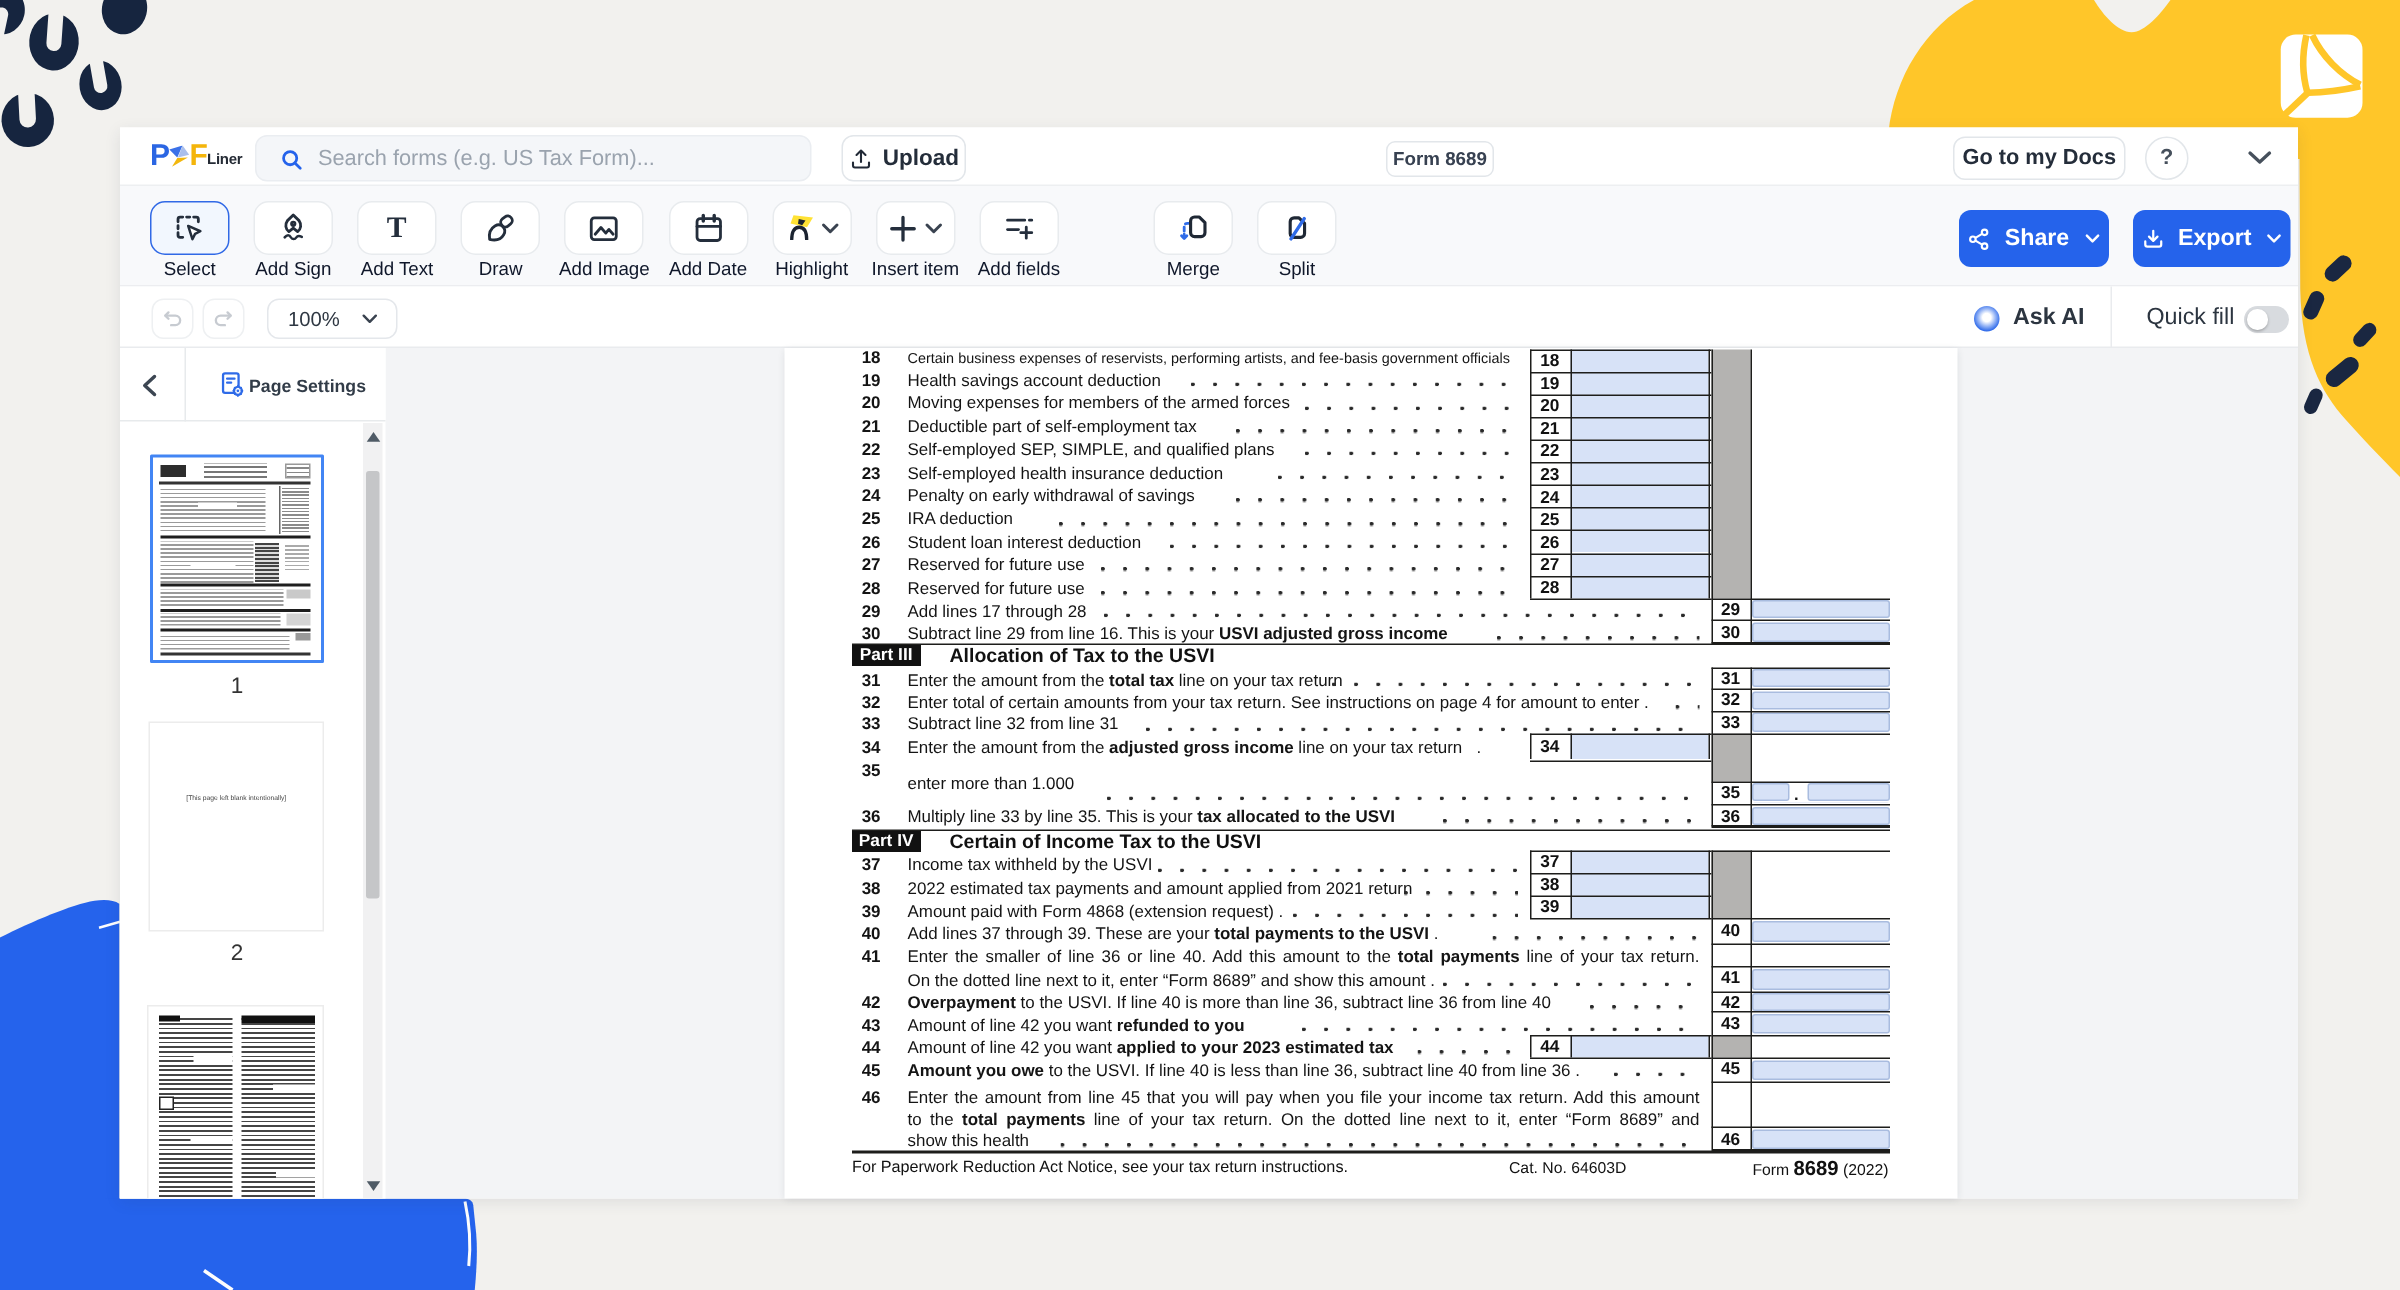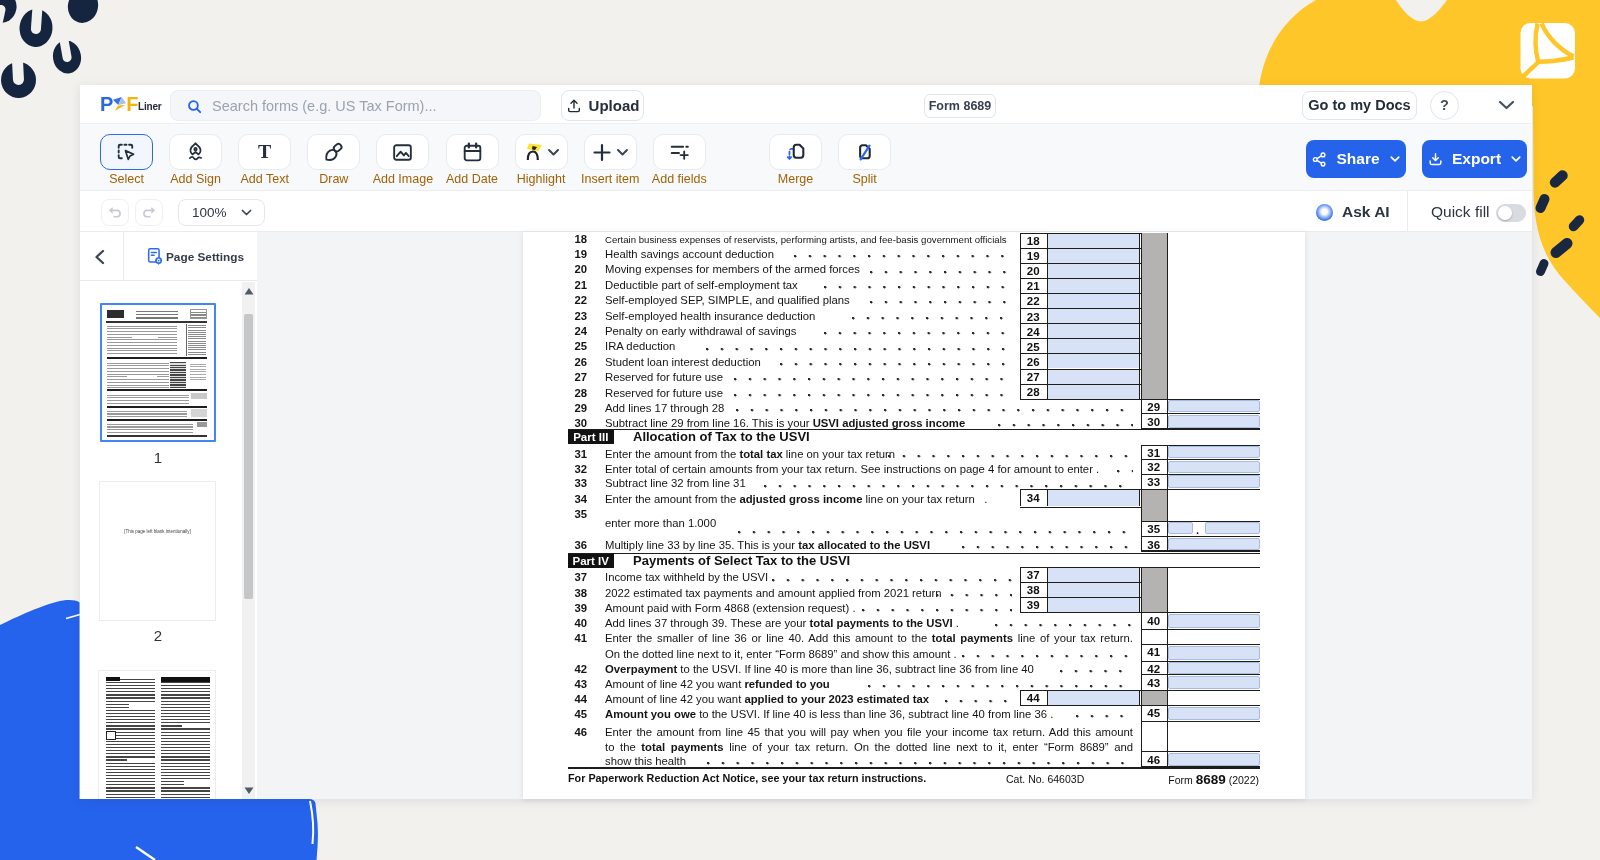--- a/index.html
+++ b/index.html
@@ -7,21 +7,21 @@
 .abs{position:absolute}
 .hl{position:absolute;background:#1d1d1b;height:1px}
 .vl{position:absolute;background:#1d1d1b;width:1px}
 .bluef{position:absolute;background:#d7e2f7}
 .greyf{position:absolute;background:#b4b3b1}
 .boxnum{position:absolute;font-size:11.5px;font-weight:bold;color:#111;text-align:center}
 .frow{position:absolute;left:82px;font-size:11.3px;color:#141414;white-space:nowrap;line-height:13px}
 .fnum{position:absolute;width:38px;text-align:right;left:26px;font-size:11.3px;font-weight:bold;color:#141414;line-height:13px}
 .dots{position:absolute;height:3px;background-image:radial-gradient(circle at 1.2px 1.2px,#2a2a2a 1.15px,transparent 1.5px);background-size:14.8px 3px;background-repeat:repeat-x}
 .tbtn{position:absolute;width:53px;height:36px;background:#fff;border:1px solid #e8ebee;border-radius:10px;top:134px;display:flex;align-items:center;justify-content:center}
-.tlab{position:absolute;top:172px;font-size:12.5px;color:#a16207;text-align:center;width:90px;line-height:14px}
+.tlab{position:absolute;top:172px;font-size:12.5px;color:#0f172a;text-align:center;width:90px;line-height:14px}
 .thead-btn{background:#fff;border:1px solid #e2e6ea;border-radius:8px;position:absolute;display:flex;align-items:center;justify-content:center;font-weight:bold;color:#242d3a}
 
 </style></head><body>
 <svg class="abs" style="left:0;top:0" width="1600" height="860" viewBox="0 0 1600 860">
 <path fill="#ffc629" d="M1316,0 C1283,18 1263,52 1259,88 L1259,106 L1533,106 L1533.5,193 C1534.5,237 1547,261 1564,280 C1573,290 1588,306 1600,318 L1600,0 Z"></path>
 <path fill="#f2f1ee" d="M1396,0 C1402,10 1412,21.5 1421,21.5 C1430,21.5 1440.5,9 1447,0 Z"></path>
 <rect x="1520.5" y="23" width="54.5" height="55.5" rx="10" fill="#fff"></rect>
 <g stroke="#ffc629" stroke-width="4.4" fill="none" stroke-linecap="butt">
 <path d="M1537.6,23.5 C1534.8,36 1534.6,49 1538.2,61.5"></path>
 <path d="M1541.5,23.5 C1548,37.5 1560,49.5 1573.5,56.5"></path>
@@ -401,24 +401,24 @@
 <div class="hl" style="left:617.5px;top:472.7px;width:119.0px"></div>
 <div class="hl" style="left:617.5px;top:488.9px;width:119.0px"></div>
 <div class="hl" style="left:617.5px;top:519.2px;width:119.0px"></div>
 <div class="hl" style="left:617.5px;top:196.2px;width:119.0px;height:2px"></div>
 <div class="hl" style="left:617.5px;top:318.1px;width:119.0px;height:2px"></div>
 <div class="hl" style="left:617.5px;top:534.0px;width:119.0px;height:2px"></div>
 <div class="abs" style="left:45.0px;top:197.7px;width:45.5px;height:14px;background:#111;color:#fff;font-size:11.5px;font-weight:bold;text-align:center;line-height:14px">Part III</div>
 <div class="abs" style="left:110.0px;top:197.7px;font-size:13px;font-weight:bold;color:#111;line-height:14px">Allocation of Tax to the USVI</div>
 <div class="hl" style="left:45.0px;top:197.2px;width:691.5px"></div>
 <div class="abs" style="left:45.0px;top:321.6px;width:45.5px;height:14px;background:#111;color:#fff;font-size:11.5px;font-weight:bold;text-align:center;line-height:14px">Part IV</div>
-<div class="abs" style="left:110.0px;top:321.6px;font-size:13px;font-weight:bold;color:#111;line-height:14px">Payments of Select Tax to the USVI</div>
+<div class="abs" style="left:110.0px;top:321.6px;font-size:13px;font-weight:bold;color:#111;line-height:14px">Certain of Income Tax to the USVI</div>
 <div class="hl" style="left:45.0px;top:320.9px;width:691.5px"></div>
 <div class="hl" style="left:45.0px;top:535.2px;width:691.5px;height:1.6px"></div>
-<div class="abs" style="left:45.0px;top:539.5px;font-size:10.8px;font-weight:bold;color:#111">For Paperwork Reduction Act Notice, see your tax return instructions.</div>
+<div class="abs" style="left:45.0px;top:539.5px;font-size:10.8px;font-weight:normal;color:#111">For Paperwork Reduction Act Notice, see your tax return instructions.</div>
 <div class="abs" style="left:483.0px;top:540.5px;font-size:10.5px;color:#111">Cat. No. 64603D</div>
 <div class="abs" style="left:597.0px;top:538.0px;width:139px;text-align:right;color:#111"><span style="font-size:10.5px">Form </span><span style="font-size:13.5px;font-weight:bold">8689</span><span style="font-size:10.5px"> (2022)</span></div>
 <div class="fnum" style="top:1.0px">18</div>
 <div class="frow" style="top:1.0px;font-size:9.6px;letter-spacing:0.02px;">Certain business expenses of reservists, performing artists, and fee-basis government officials</div>
 <div class="fnum" style="top:15.9px">19</div>
 <div class="frow" style="top:15.9px;">Health savings account deduction</div>
 <div class="dots" style="left:271.0px;top:23.1px;width:218px"></div>
 <div class="fnum" style="top:31.3px">20</div>
 <div class="frow" style="top:31.3px;">Moving expenses for members of the armed forces</div>
 <div class="dots" style="left:347.0px;top:38.5px;width:142px"></div>

